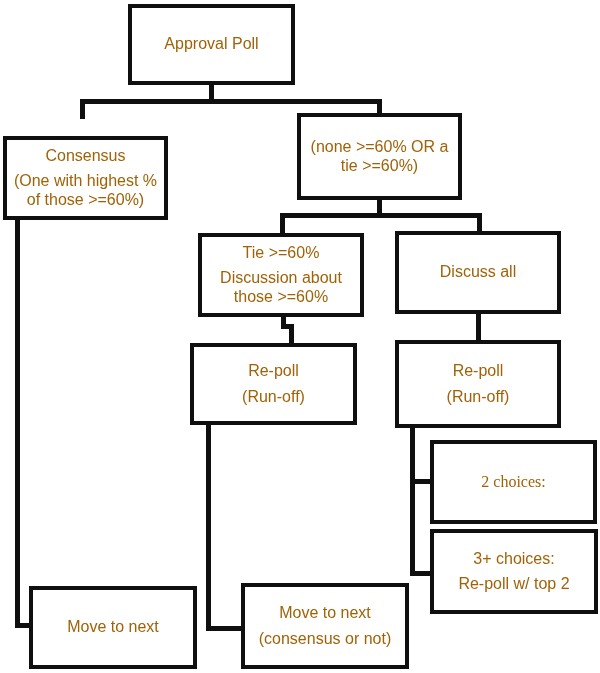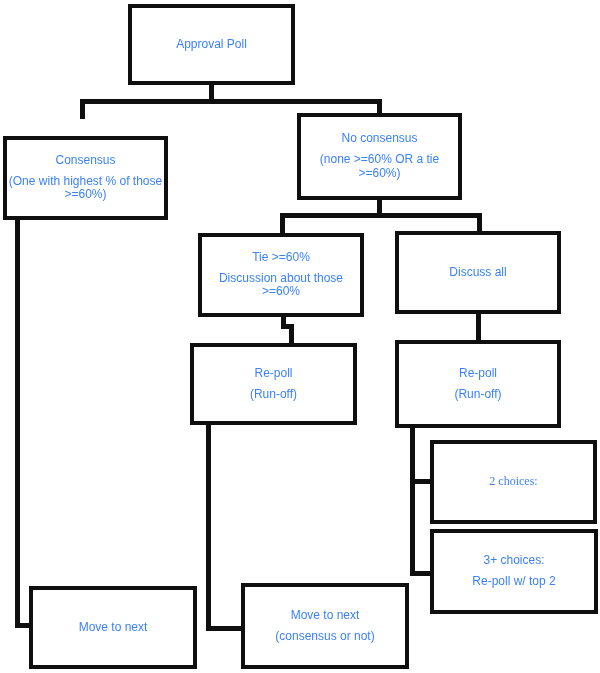--- a/index.html
+++ b/index.html
@@ -19,22 +19,22 @@
     position: absolute;
     box-sizing: border-box;
     border: 4px solid #0f0f0f;
     background: #ffffff;
     display: flex;
     flex-direction: column;
     align-items: center;
     justify-content: center;
     gap: 7px;
     text-align: center;
-    color: #3b82f6;
-    font-size: 12px;
+    color: #a16207;
+    font-size: 16px;
     line-height: 1.15;
     padding: 2px 1px;
     z-index: 2;
   }
   .node .line1, .node .line2 {
     width: 100%;
   }
   .node .line2:empty { display: none; }
   .conn {
     position: absolute;
@@ -51,21 +51,20 @@
     <div class="line1">Approval Poll</div>
 
   </div>
 
   <div class="node" style="left:3px; top:116px; width:165px; height:84px;margin-top:20px;">
     <div class="line1">Consensus</div>
     <div class="line2">(One with highest % of those &gt;=60%)</div>
   </div>
 
   <div class="node" style="left:297px; top:113px; width:165px; height:87px;">
-    <div class="line1">No consensus</div>
     <div class="line2">(none &gt;=60% OR a tie &gt;=60%)</div>
   </div>
 
   <div class="node" style="left:198px; top:233px; width:166px; height:84px;justify-content:center;">
     <div class="line1">Tie &gt;=60%</div>
     <div class="line2">Discussion about those &gt;=60%</div>
   </div>
 
   <div class="node" style="left:395px; top:231px; width:166px; height:83px;">
     <div class="line2">Discuss all</div>

